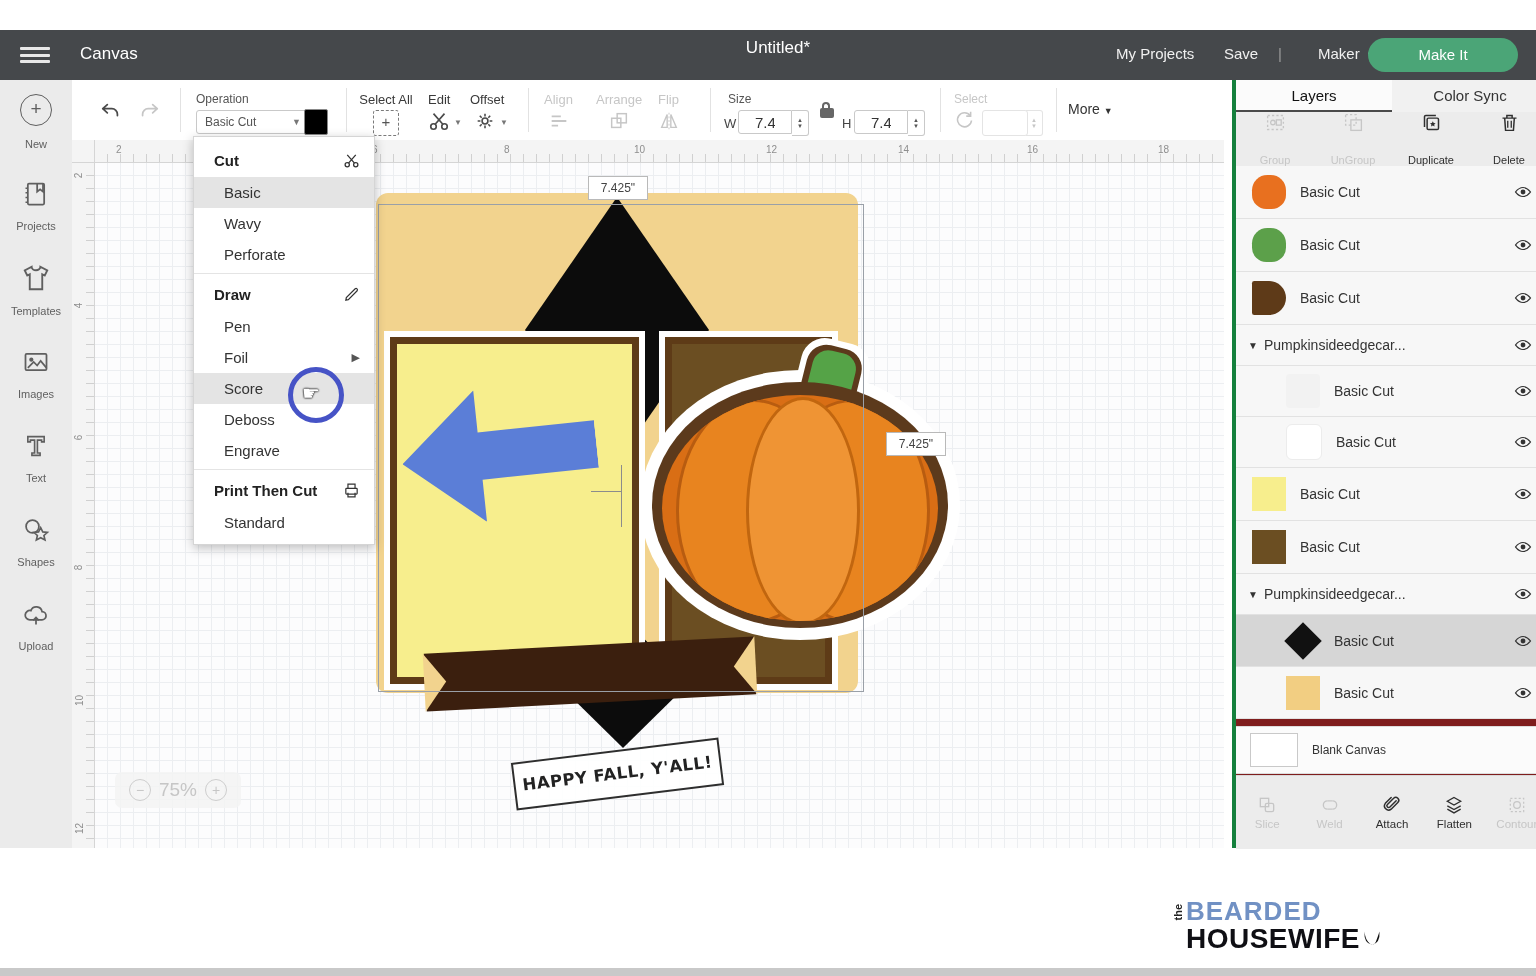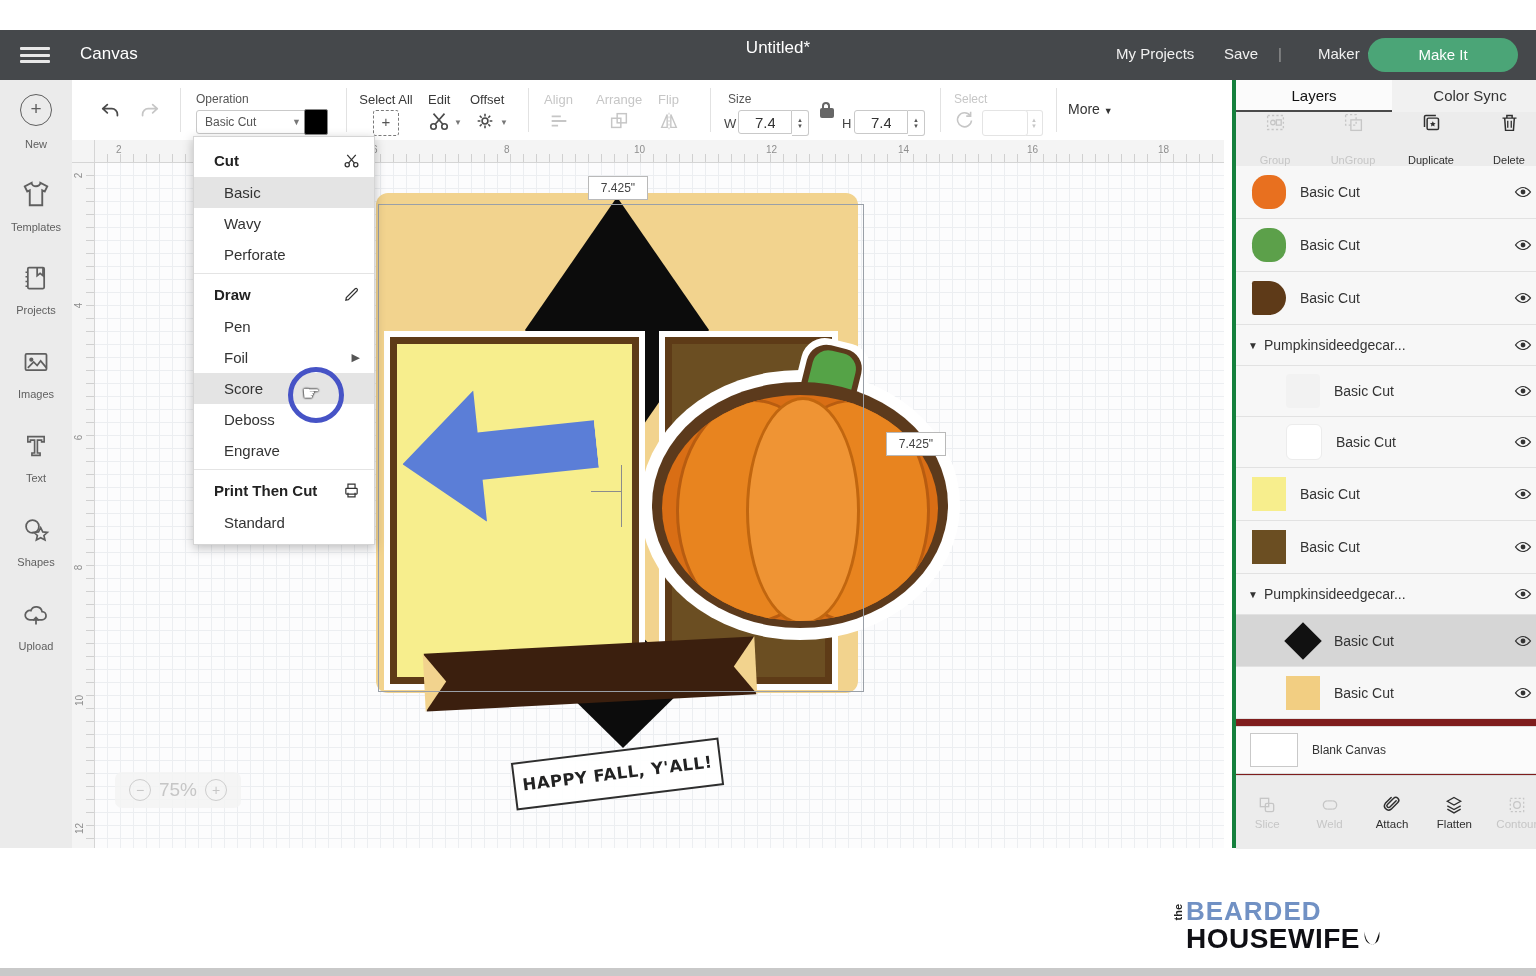--- a/index.html
+++ b/index.html
@@ -263,33 +263,33 @@
     <div class="makeit">Make It</div>
   </div>
 
   <div id="sidebar">
     <div class="sb-item">
       <span style="width:30px;height:30px;border:1.5px solid #5f5f5f;border-radius:50%;text-align:center;line-height:27px;font-size:19px;">+</span>
       <span class="lbl">New</span>
     </div>
     <div class="sb-item">
       <span>
+          <svg width="28" height="28">
+            <use href="#i-book"></use>
+          </svg>
+        </span>
+      <span class="lbl">Projects</span>
+    </div>
+    <div class="sb-item">
+      <span>
           <svg width="30" height="30">
             <use href="#i-tshirt"></use>
           </svg>
         </span>
       <span class="lbl">Templates</span>
-    </div>
-    <div class="sb-item">
-      <span>
-          <svg width="28" height="28">
-            <use href="#i-book"></use>
-          </svg>
-        </span>
-      <span class="lbl">Projects</span>
     </div>
     <div class="sb-item">
       <span>
           <svg width="28" height="28">
             <use href="#i-image"></use>
           </svg>
         </span>
       <span class="lbl">Images</span>
     </div>
     <div class="sb-item">

